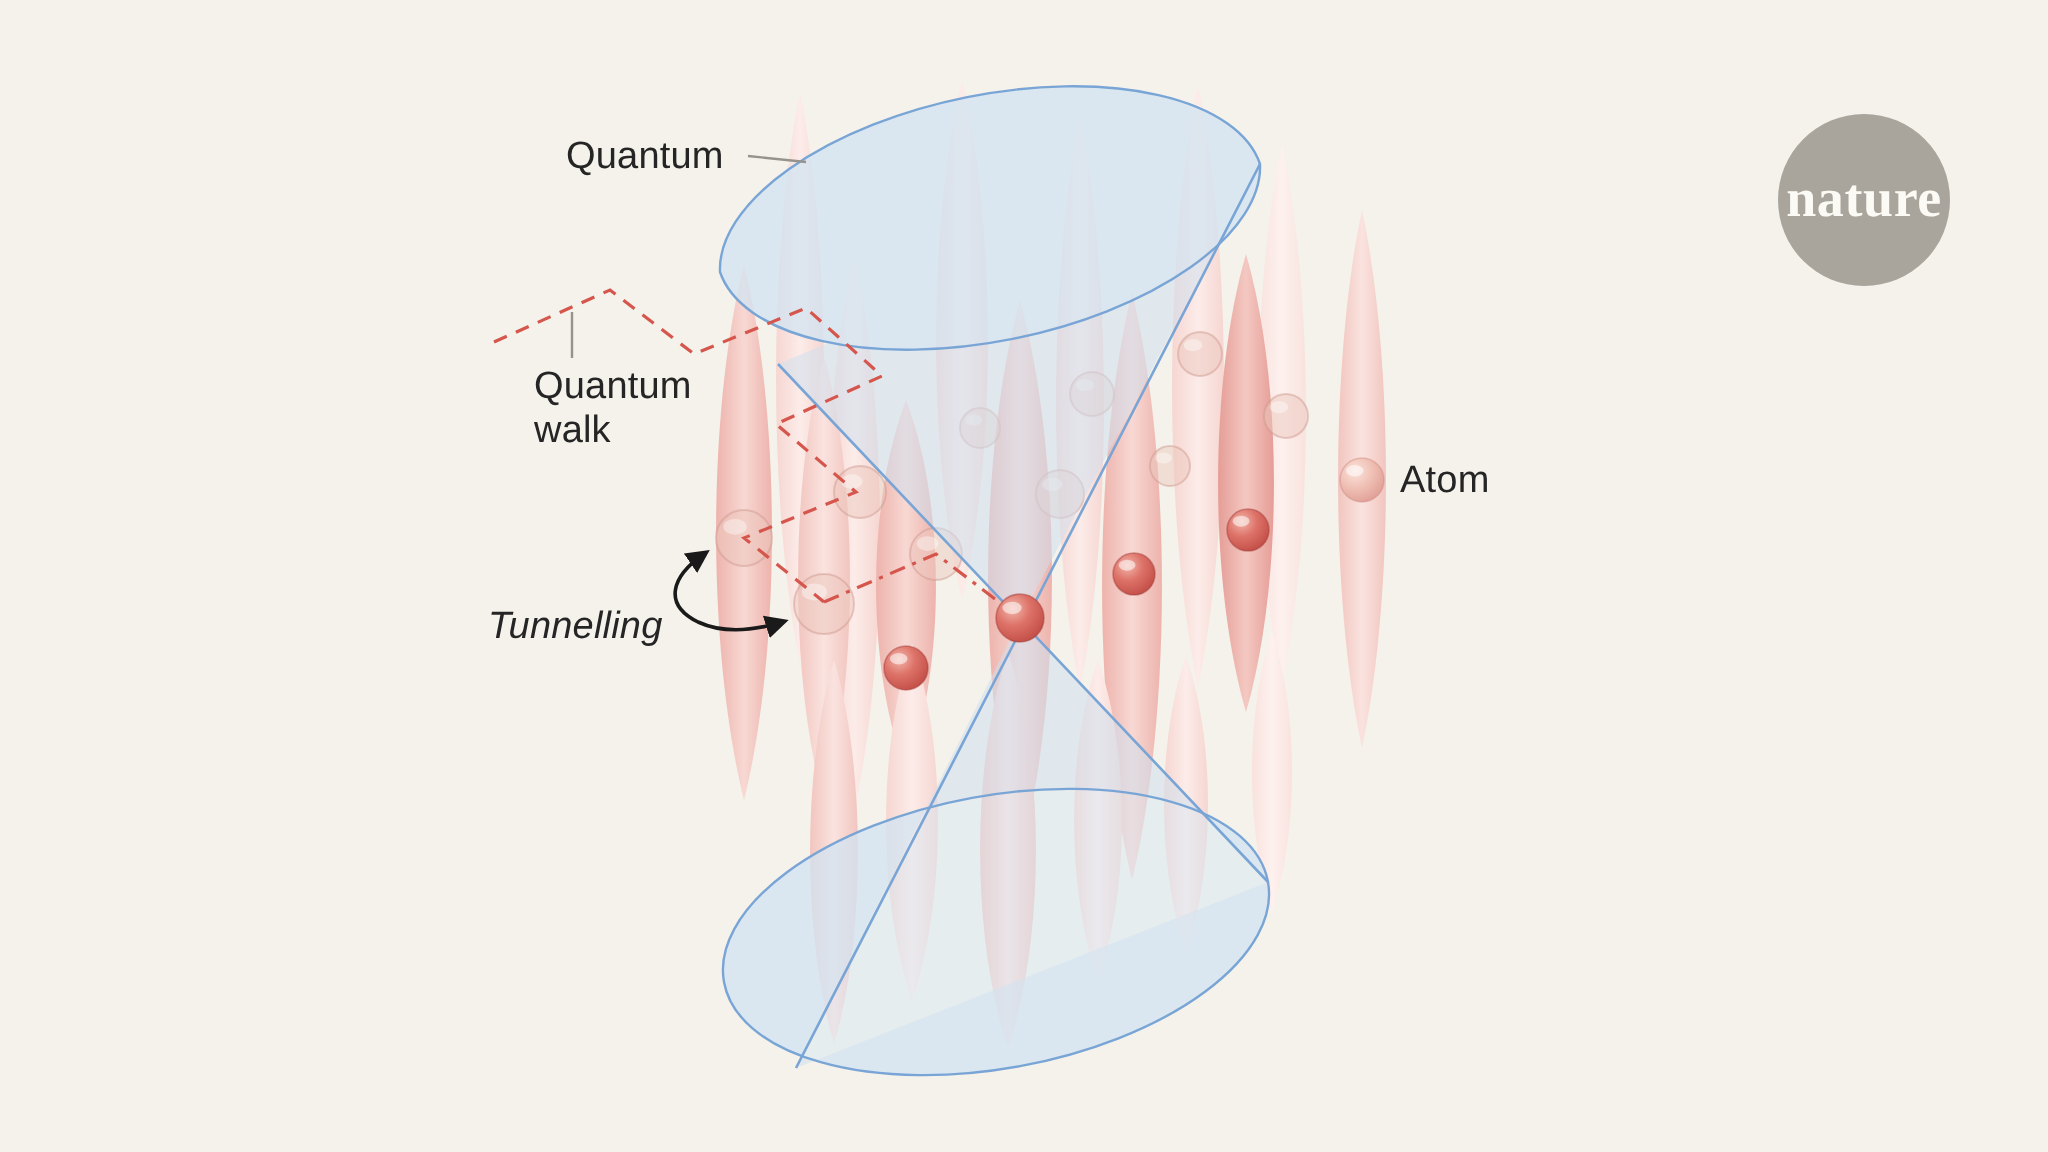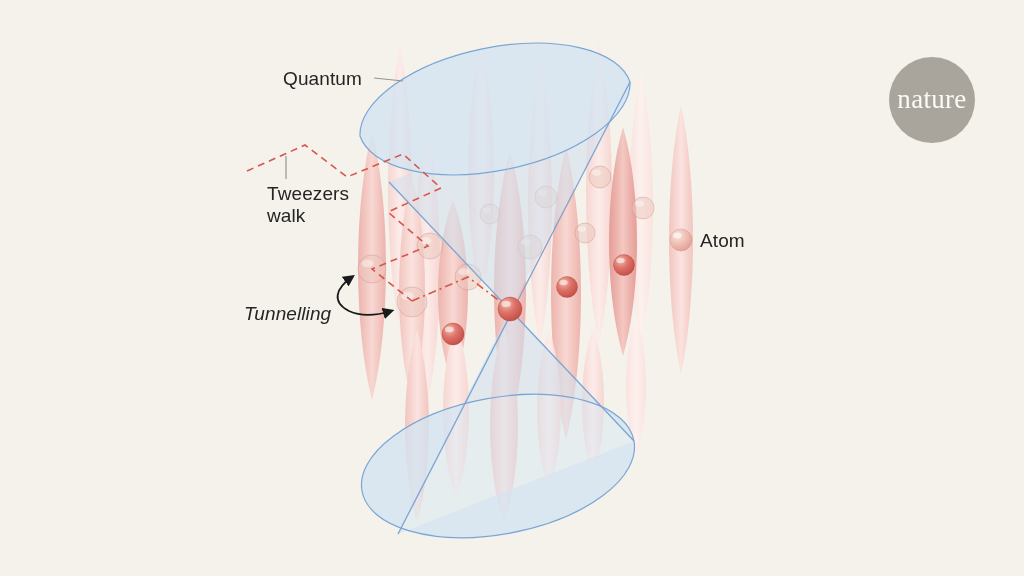--- a/index.html
+++ b/index.html
@@ -6,21 +6,21 @@
   #stage{position:relative;width:1024px;height:576px;background:#f4f2ea;overflow:hidden;
          font-family:"Liberation Sans", sans-serif;}
   #scene{position:absolute;left:0;top:0;}
   .lbl{position:absolute;color:#252525;font-size:19px;line-height:23px;letter-spacing:.1px;}
   #lbl-quantum-walk{left:267px;top:183px;width:96px;line-height:22px;}
   #lbl-tweezers{left:283px;top:67px;white-space:nowrap;}
   #lbl-tunnelling{left:244px;top:302px;white-space:nowrap;font-style:italic;}
   #lbl-laser{left:701px;top:129px;width:124px;line-height:24px;}
   #lbl-atom{left:700px;top:229px;white-space:nowrap;}
   #nature-logo{position:absolute;left:889px;top:57px;width:86px;height:86px;border-radius:50%;
-      background:#a9a59c;display:flex;align-items:center;justify-content:center;}
+      background:#a9a59c;display:flex;align-items:center;justify-content:center;font-weight:bold;}
   #nature-logo span{color:#fbfaf5;font-family:"Liberation Serif", serif;font-size:27px;
       letter-spacing:.3px;transform:translateY(-1px);}
 </style>
 </head>
 <body>
 
 <div id="stage">
 
   <svg id="scene" width="1024" height="576" viewBox="0 0 1024 576">
     <defs>
@@ -143,20 +143,20 @@
       <path d="M352,277 C336,288 331,302 349,311 C362,317 378,315 391,311" fill="none" stroke="#1a1a1a" stroke-width="1.8" marker-start="url(#ah)" marker-end="url(#ah)"></path>
     </g>
 
     <g id="g-pointers">
       <path d="M374,78 L403,81" stroke="#95938b" stroke-width="1.2" fill="none"></path>
       <path d="M286,156 L286,179" stroke="#95938b" stroke-width="1.2" fill="none"></path>
     </g>
   </svg>
 
   <div class="lbl" id="lbl-tweezers">Quantum</div>
-  <div class="lbl" id="lbl-quantum-walk">Tweezers walk</div>
+  <div class="lbl" id="lbl-quantum-walk">Quantum walk</div>
   <div class="lbl" id="lbl-tunnelling">Tunnelling</div>
   <div class="lbl" id="lbl-atom">Atom</div>
 
   <div id="nature-logo">
     <span>nature</span>
   </div>
 </div>
 
 </body></html>

